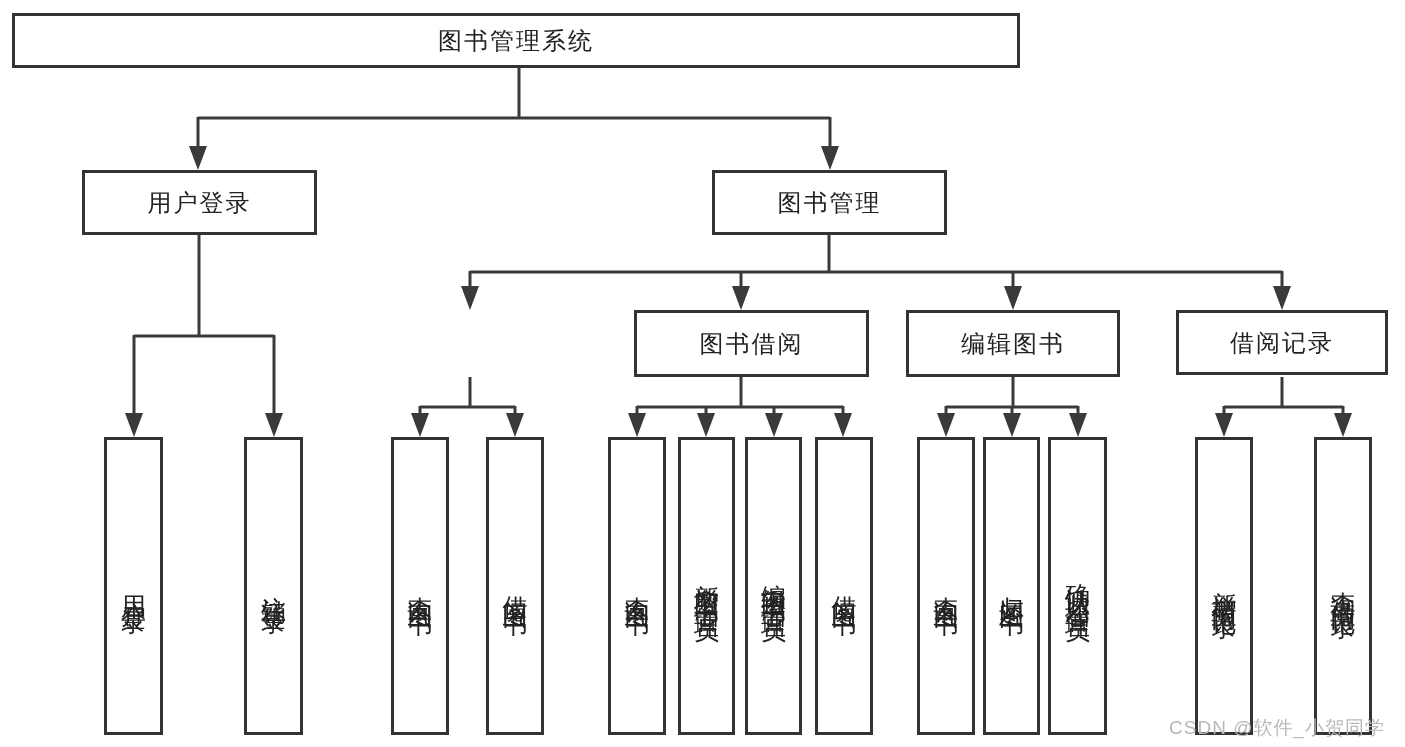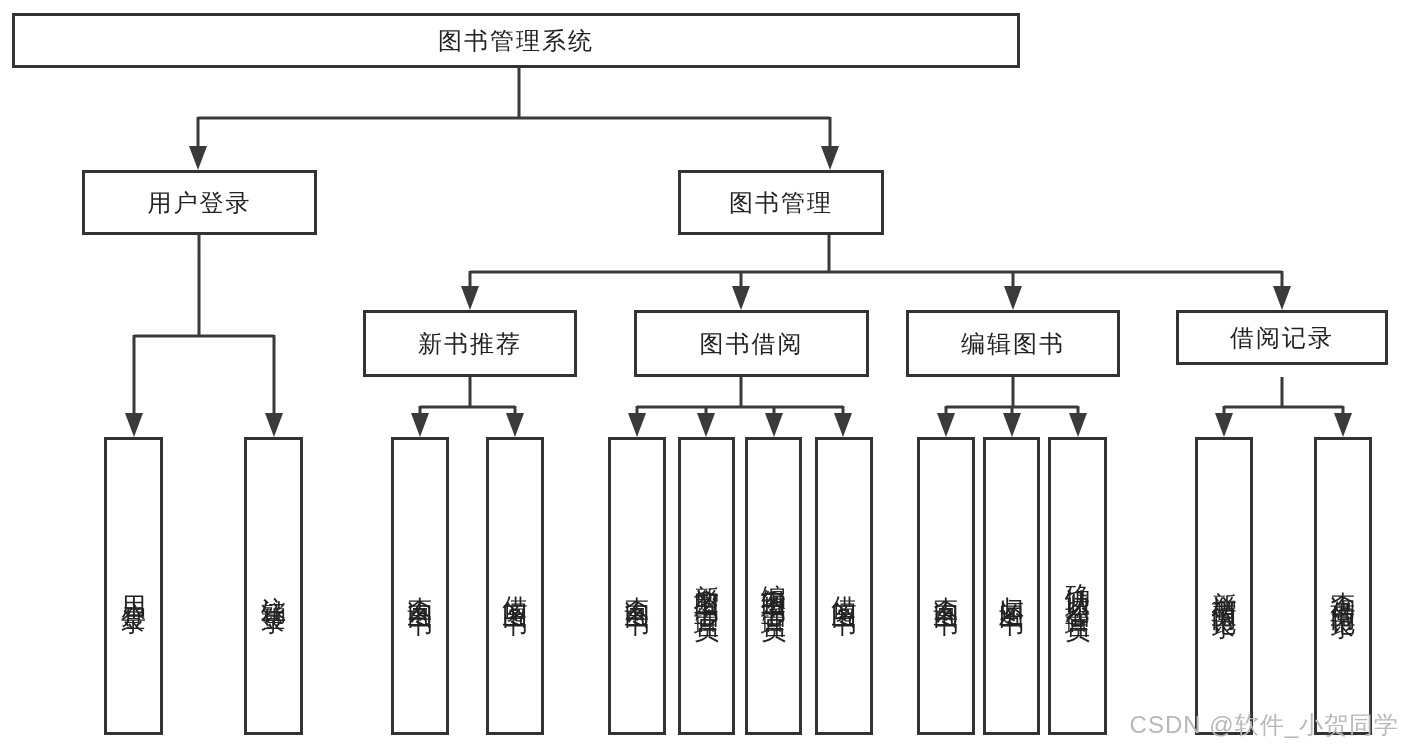--- a/index.html
+++ b/index.html
@@ -39,22 +39,22 @@
   .leaf .lbl{
     writing-mode:vertical-rl;
     text-orientation:mixed;
     font-size:25px;
     letter-spacing:5px;
     line-height:1;
     white-space:nowrap;
   }
   .watermark{
     position:absolute;
-    right:6px;bottom:6px;
-    font-size:24px;
+    right:20px;bottom:6px;
+    font-size:19px;
     color:var(--watermark);
     letter-spacing:1px;
     white-space:nowrap;
   }
 </style>
 </head>
 <body>
 
 <div class="canvas">
 
@@ -91,34 +91,31 @@
     </g>
   </svg>
 
   <div class="node" style="left:12px;top:13px;width:1008px;height:55px">
     <span class="lbl">图书管理系统</span>
   </div>
 
   <div class="node" style="left:82px;top:170px;width:235px;height:65px">
     <span class="lbl">用户登录</span>
   </div>
-  <div class="node" style="left:678px;top:170px;width:206px;height:65px">
+  <div class="node" style="left:712px;top:170px;width:235px;height:65px">
     <span class="lbl">图书管理</span>
   </div>
 
-  <div class="node" style="left:363px;top:310px;width:214px;height:67px">
-    <span class="lbl">新书推荐</span>
-  </div>
   <div class="node" style="left:634px;top:310px;width:235px;height:67px">
     <span class="lbl">图书借阅</span>
   </div>
   <div class="node" style="left:906px;top:310px;width:214px;height:67px">
     <span class="lbl">编辑图书</span>
   </div>
-  <div class="node" style="left:1176px;top:310px;width:212px;height:55px">
+  <div class="node" style="left:1176px;top:310px;width:212px;height:65px">
     <span class="lbl">借阅记录</span>
   </div>
 
   <div class="node leaf" style="left:104px;top:437px;width:59px;height:298px">
     <span class="lbl">用户登录</span>
   </div>
   <div class="node leaf" style="left:244px;top:437px;width:59px;height:298px">
     <span class="lbl">注销登录</span>
   </div>
   <div class="node leaf" style="left:391px;top:437px;width:58px;height:298px">

